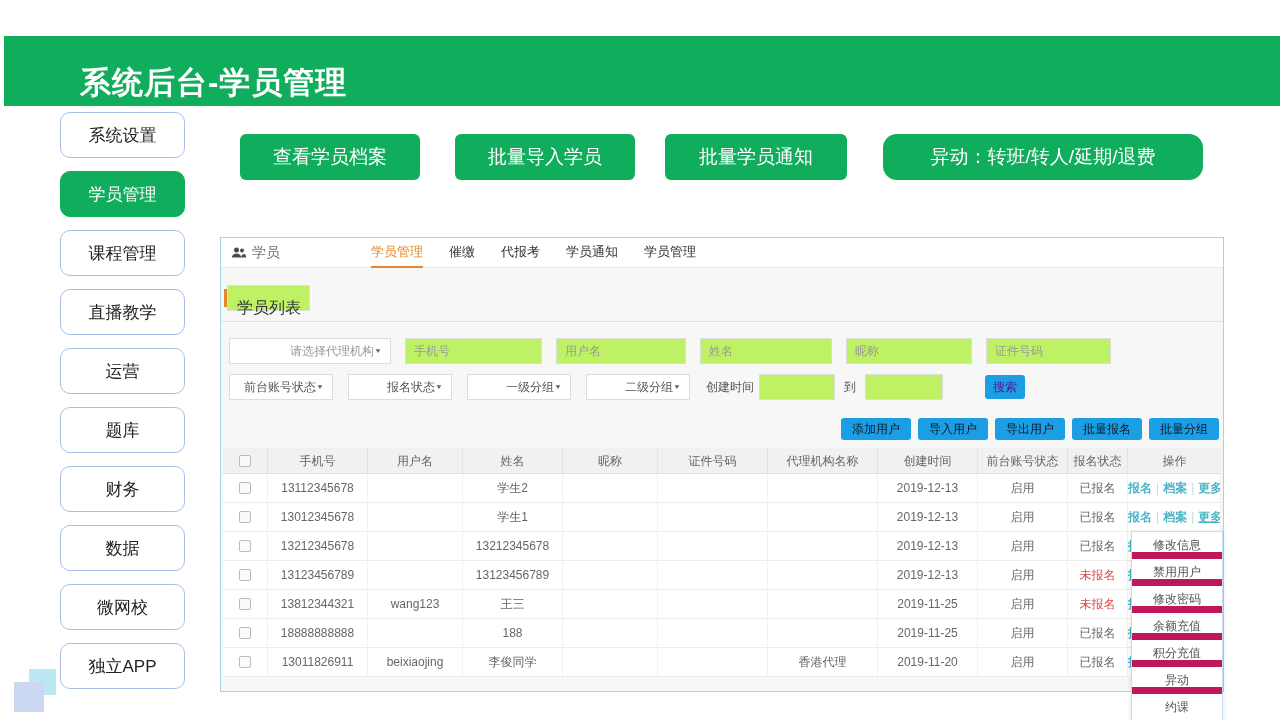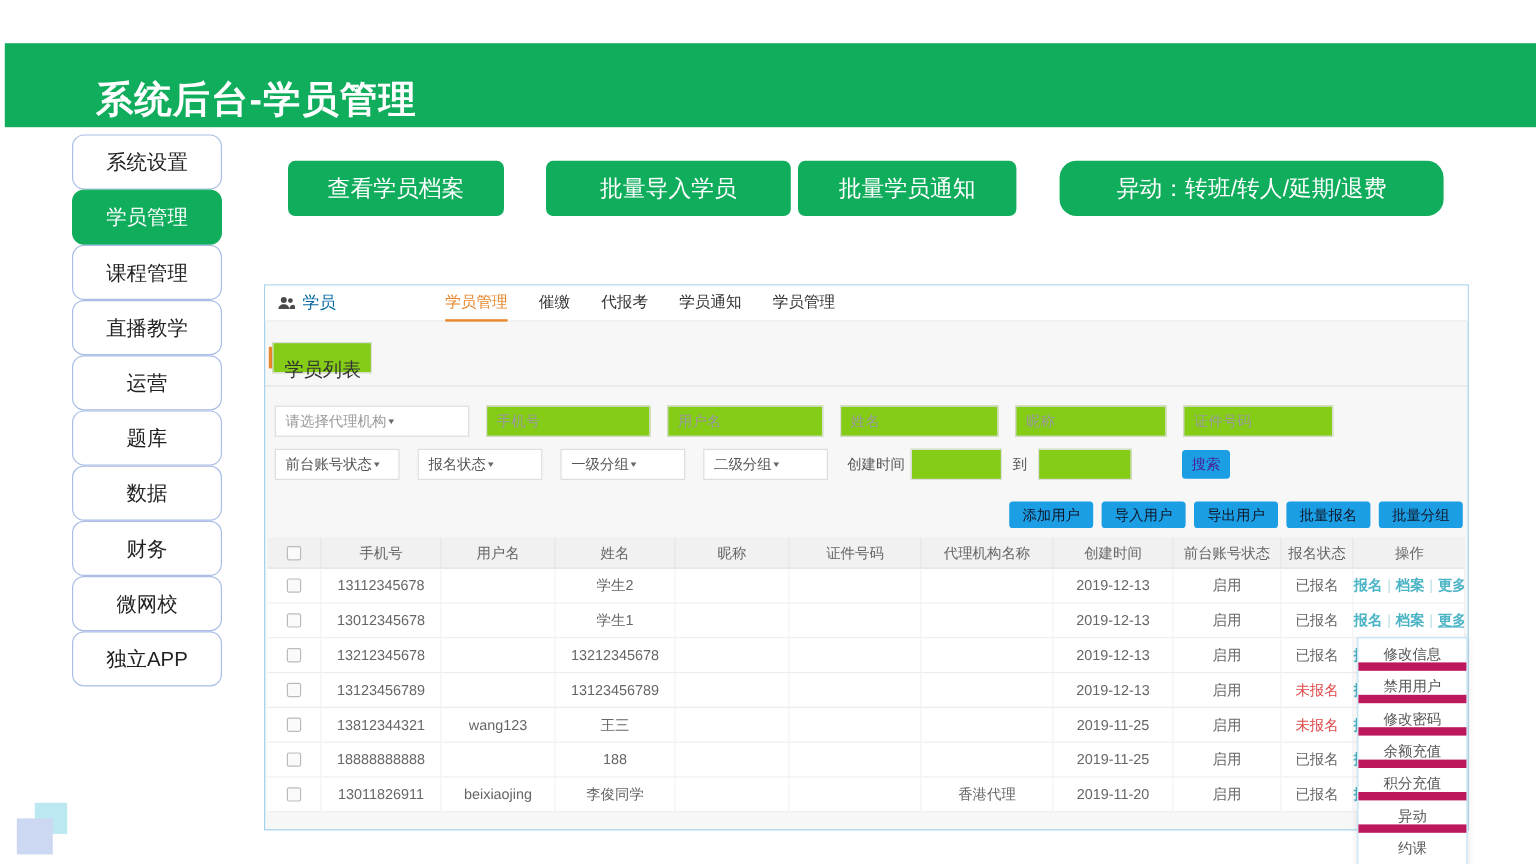--- a/index.html
+++ b/index.html
@@ -8,57 +8,57 @@
   }
   *{box-sizing:border-box;margin:0;padding:0;font-family:"Liberation Sans","DejaVu Sans",sans-serif;}
   html,body{width:1280px;height:720px;overflow:hidden;background:#ffffff;position:relative;}
 
   
   .header{position:absolute;left:4px;top:0;width:1280px;height:70px;background:var(--green);margin-top:36px;}
   .header .title{position:absolute;left:76px;top:26px;font-size:31px;font-weight:bold;color:#fff;letter-spacing:1px;}
 
   
   .sidebar{position:absolute;left:60px;top:112px;width:125px;}
-  .side-btn{width:125px;height:46px;background:#fff;border:1px solid var(--side-border);
+  .side-btn{width:125px;height:46px;margin-bottom:13px;background:#fff;border:1px solid var(--side-border);
     border-radius:10px;display:flex;align-items:center;justify-content:center;font-size:17px;color:#222;cursor:pointer;}
   .side-btn.active{background:var(--green);border-color:var(--green);color:#fff;}
 
   
   .quick-row{position:absolute;left:240px;top:134px;width:980px;height:46px;}
   .quick-btn{position:absolute;top:0;height:46px;background:var(--green);border:none;border-radius:6px;
     color:#fff;font-size:19px;cursor:pointer;}
   .quick-btn:nth-child(1){left:0;width:180px;}
-  .quick-btn:nth-child(2){left:215px;width:204px;}
+  .quick-btn:nth-child(2){left:215px;width:180px;}
   .quick-btn:nth-child(3){left:425px;width:182px;}
   .quick-btn:nth-child(4){left:643px;width:320px;border-radius:14px;}
 
   
   .panel{position:absolute;left:220px;top:237px;width:1004px;height:455px;background:#f7f7f7;
     border:1px solid var(--panel-border);}
   .tabbar{height:30px;background:#fff;border-bottom:1px solid #e8e8e8;display:flex;align-items:center;padding-left:10px;}
-  .module{display:flex;align-items:center;gap:6px;width:140px;font-size:14px;color:#0369a1;}
+  .module{display:flex;align-items:center;gap:6px;width:140px;font-size:14px;color:#737373;}
   .module svg{display:block;}
   .tabs{display:flex;height:30px;}
   .tab{height:30px;line-height:28px;margin-right:26px;font-size:13px;color:#333;cursor:pointer;border-bottom:2px solid transparent;}
   .tab.active{color:var(--orange);border-bottom-color:var(--orange);}
 
   .band{margin:20px 0 0 3px;height:20px;display:flex;align-items:center;}
   .band .bar{width:3px;height:18px;background:var(--orange);}
   .band .txt{font-size:16px;color:#333;padding-left:9px;}
   .band-sep{border-bottom:1px solid #e2e2e2;margin-top:13px;}
 
   .frow1{display:flex;gap:14px;margin:16px 0 0 8px;align-items:center;}
   .sel{background:#fff;border:1px solid #ddd;height:26px;display:flex;align-items:center;
-    justify-content:flex-start;padding:0 8px;cursor:pointer;}
+    justify-content:flex-end;padding:0 8px;cursor:pointer;}
   .sel .ph{font-size:12px;color:#999;}
   .sel .ph.dark{color:#555;}
   .sel .caret{font-size:8px;color:#666;transform:scaleY(.8);}
   .sel-agency{width:162px;}
   .sel-sm{width:104px;}
-  .txt{height:18px;border:1px solid #ddd;background:#84cc16;font-size:12px;color:#333;padding:12px 8px;outline:none;}
+  .txt{height:18px;border:1px solid #ddd;background:#bef264;font-size:12px;color:#333;padding:12px 8px;outline:none;}
   .txt::placeholder{color:#999;}
   .frow1 input:nth-of-type(1){width:137px;}
   .frow1 input:nth-of-type(2){width:130px;}
   .frow1 input:nth-of-type(3){width:132px;}
   .frow1 input:nth-of-type(4){width:126px;}
   .frow1 input:nth-of-type(5){width:125px;}
 
   .frow2{display:flex;margin:10px 0 0 8px;align-items:center;}
   #row2-selects{display:flex;gap:15px;}
   .flabel{font-size:12px;color:#555;margin-left:16px;}
@@ -106,22 +106,22 @@
   <span class="title">系统后台-学员管理</span>
 </div>
 
 <div class="sidebar" id="sidebar">
     <div class="side-btn">系统设置</div>
     <div class="side-btn active">学员管理</div>
     <div class="side-btn">课程管理</div>
     <div class="side-btn">直播教学</div>
     <div class="side-btn">运营</div>
     <div class="side-btn">题库</div>
+    <div class="side-btn">财务</div>
     <div class="side-btn">数据</div>
-    <div class="side-btn">财务</div>
     <div class="side-btn">微网校</div>
     <div class="side-btn">独立APP</div>
   </div>
 
 <div class="quick-row" id="quick-row">
     <button class="quick-btn">查看学员档案</button>
     <button class="quick-btn">批量导入学员</button>
     <button class="quick-btn">批量学员通知</button>
     <button class="quick-btn">异动：转班/转人/延期/退费</button>
   </div>

